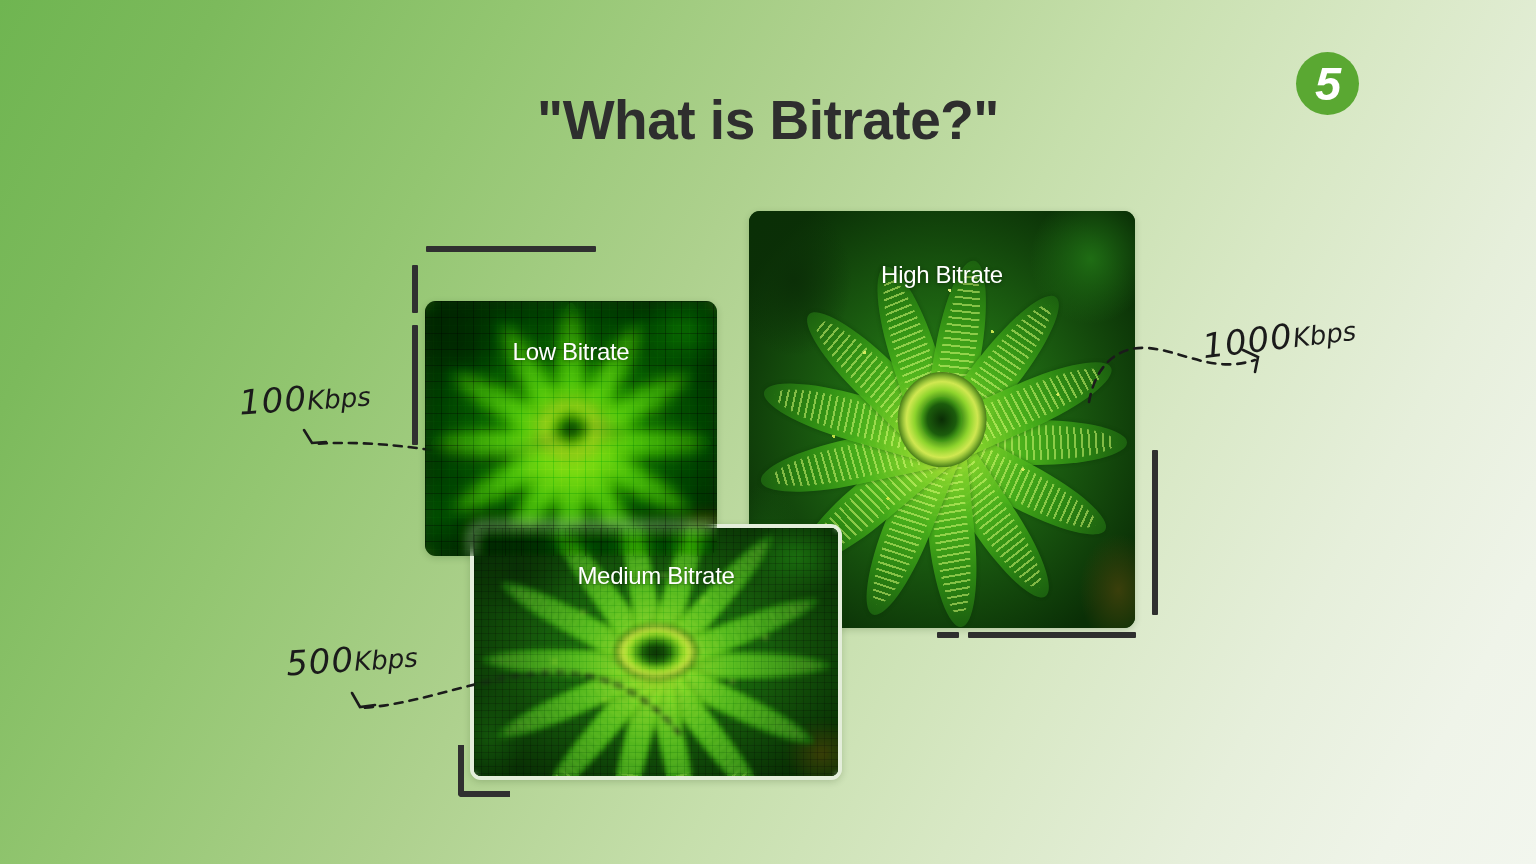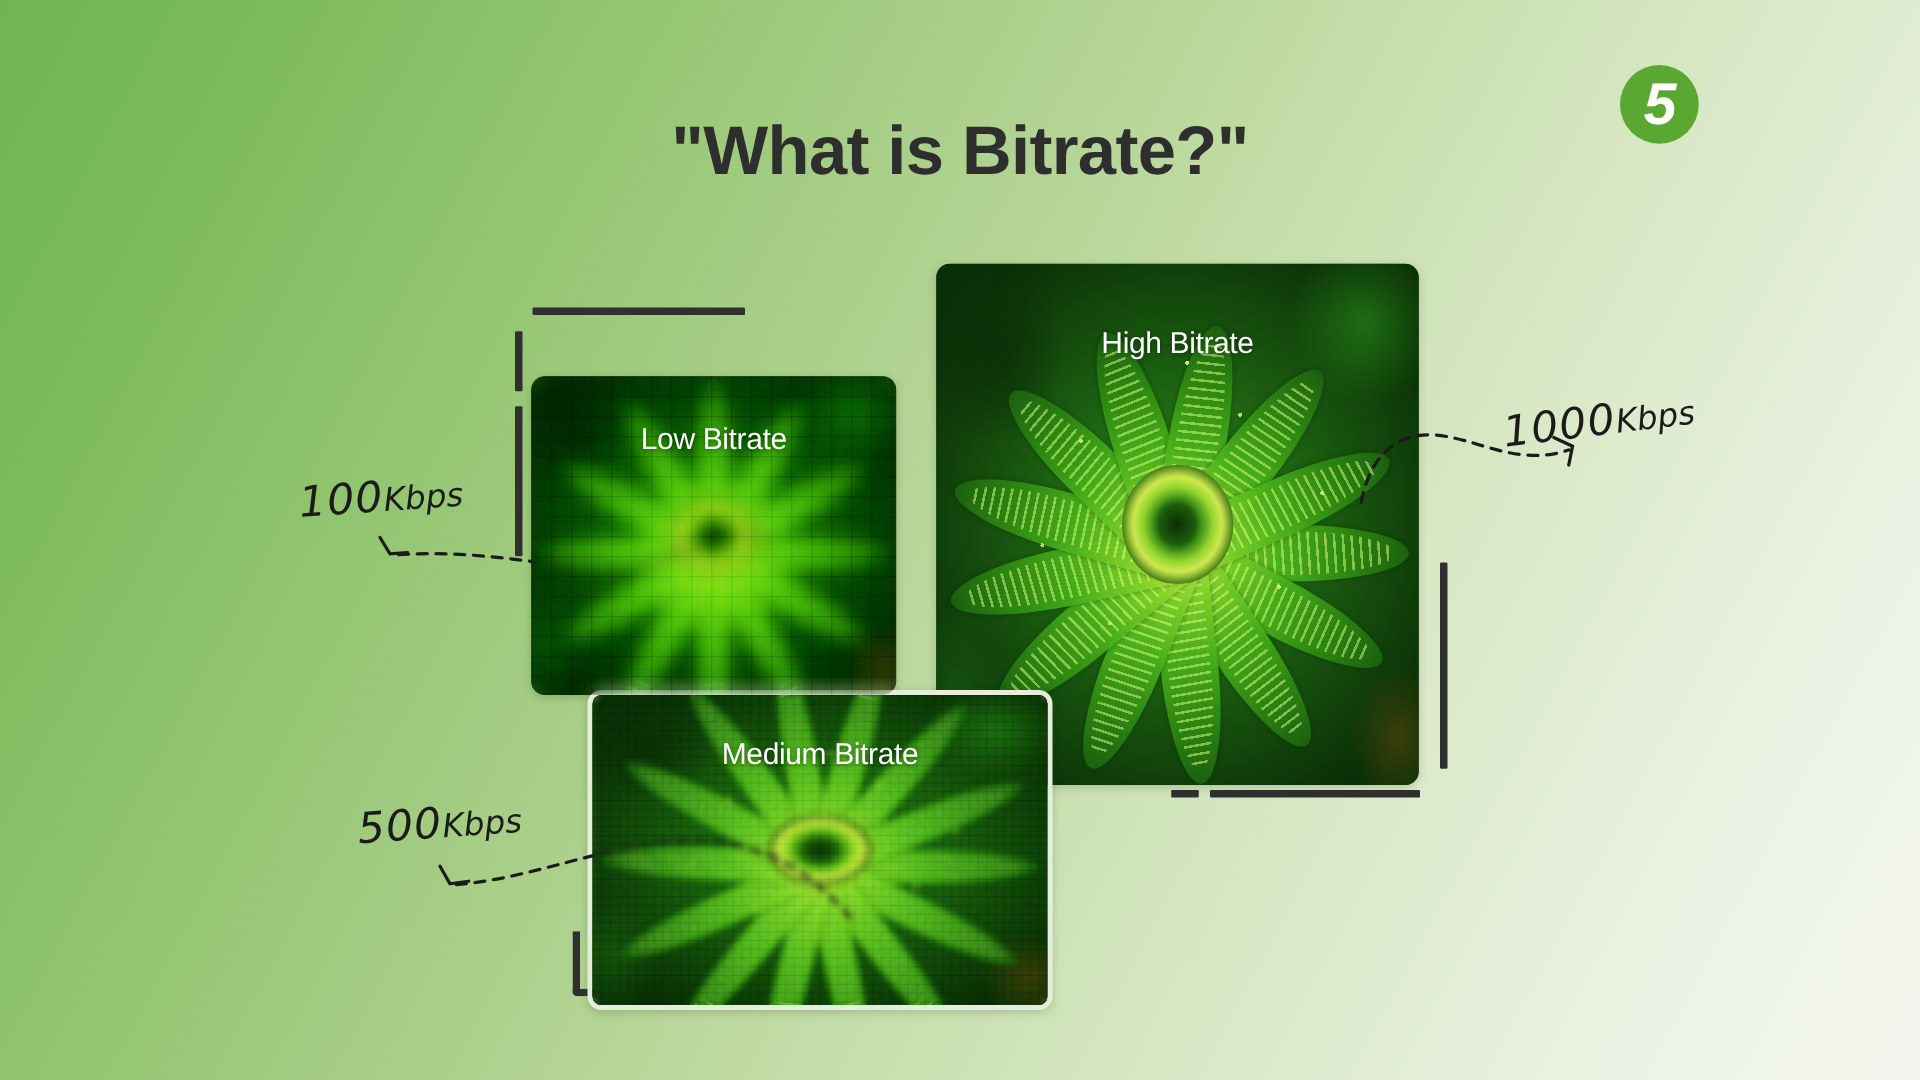--- a/index.html
+++ b/index.html
@@ -88,21 +88,21 @@
     left:0; right:0;
     text-align:center;
     color:#ffffff;
     font-weight:normal;
     letter-spacing:-0.3px;
     text-shadow:0 1px 4px rgba(0,0,0,.45);
     z-index:3;
   }
 
   #card-low    { left:425px; top:265px; width:292px; height:255px;margin-top:36px; }
-  #card-medium { left:470px; top:552px; width:372px; height:256px;
+  #card-medium { left:470px; top:524px; width:372px; height:256px;
                  border:4px solid #e4eedb; }
   #card-high   { left:749px; top:211px; width:386px; height:417px; }
 
   #card-low .caption    { top:37px;  font-size:24px; }
   #card-medium .caption { top:34px;  font-size:24px; }
   #card-high .caption   { top:50px;  font-size:24px; }
 
   
   .fern { position:absolute; inset:0; background:#0d3c09; }
   .fern .bg {

